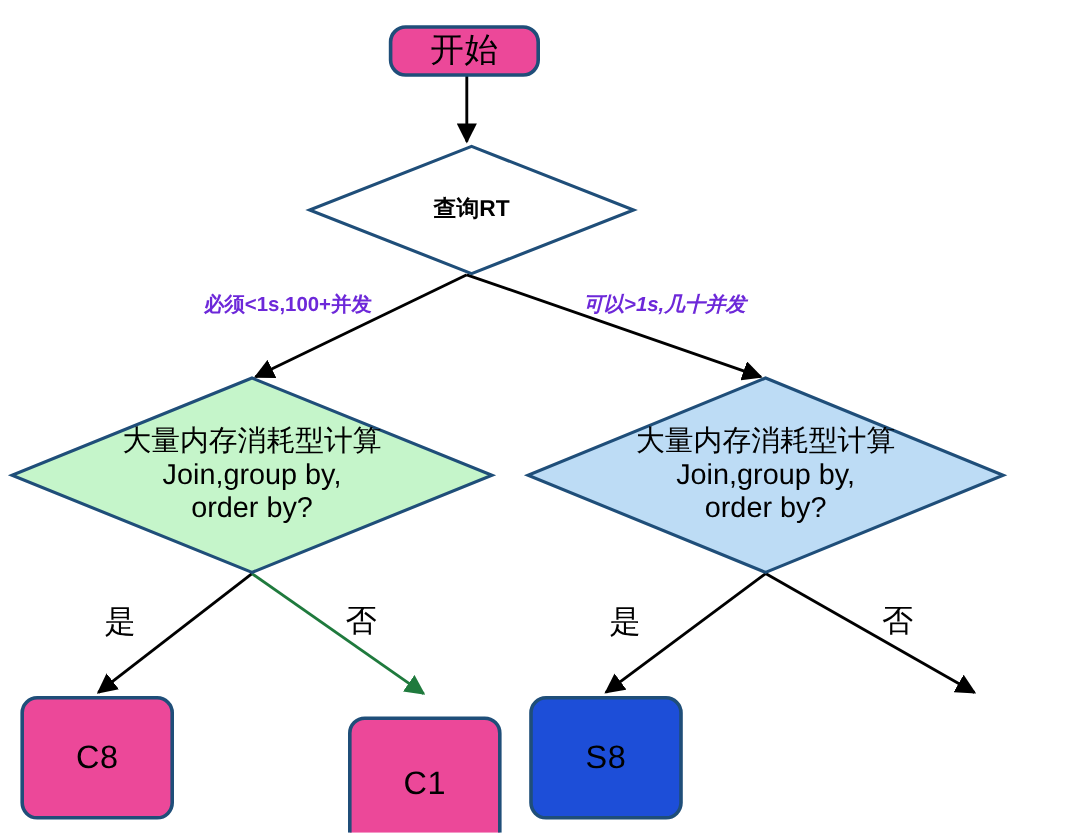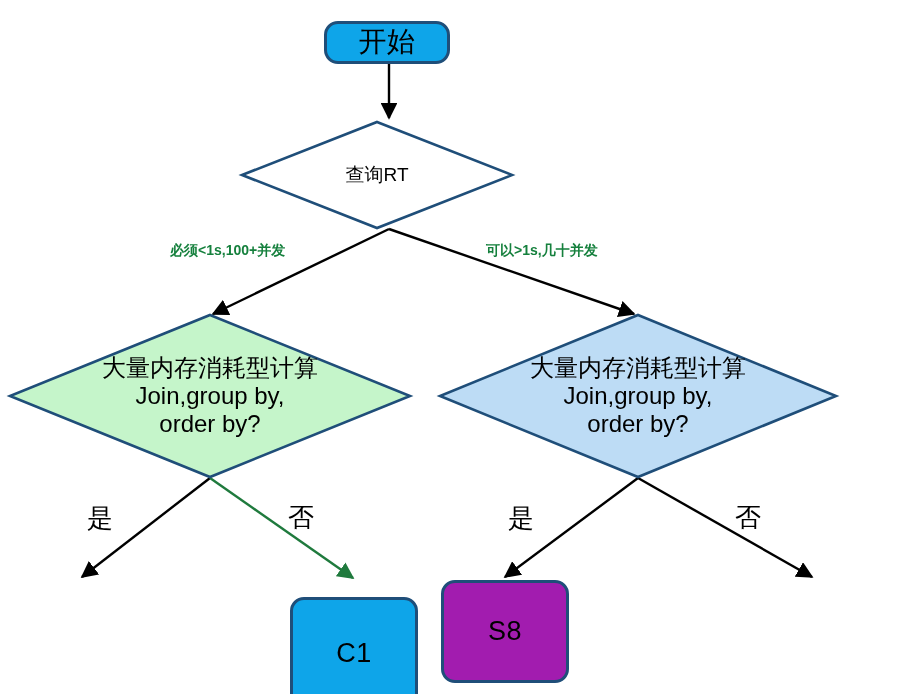--- a/index.html
+++ b/index.html
@@ -22,30 +22,30 @@
     width: 898px;
     height: 694px;
     pointer-events: none;
   }
   
   .node-box {
     position: absolute;
     box-sizing: border-box;
     border: 3px solid #1f4e79;
     border-radius: 14px;
-    background: #0ea5e9;
+    background: #ec4899;
     display: flex;
     align-items: center;
     justify-content: center;
     text-align: center;
     color: #000000;
     z-index: 3;
   }
   .node-box.gray {
-    background: #a21caf;
+    background: #1d4ed8;
   }
   .node-box .node-label {
     font-size: 27px;
     line-height: 1.1;
     letter-spacing: 0.5px;
   }
   #node-start .node-label {
     font-size: 28px;
   }
   
@@ -81,23 +81,23 @@
   }
   
   .edge-label {
     position: absolute;
     color: #000000;
     font-size: 26px;
     white-space: nowrap;
     z-index: 4;
   }
   .edge-label.red {
-    color: #15803d;
+    color: #6d28d9;
     font-weight: bold;
-    font-size: 14px;
+    font-size: 17px;
   }
 </style>
 </head>
 <body>
 
 <div id="canvas">
 
   <svg id="edges" viewBox="0 0 898 694" width="898" height="694">
     <defs>
       <marker id="arrow-black" viewBox="0 0 10 10" refX="9" refY="5" markerWidth="7" markerHeight="7" orient="auto-start-reverse">
@@ -120,32 +120,32 @@
 
     <line x1="638" y1="478" x2="505" y2="577" stroke="#000000" stroke-width="2.4" marker-end="url(#arrow-black)"></line>
 
     <line x1="638" y1="478" x2="812" y2="577" stroke="#000000" stroke-width="2.4" marker-end="url(#arrow-black)"></line>
   </svg>
 
   <div class="node-box" id="node-start" style="left:324px; top:21px; width:126px; height:43px;">
     <span class="node-label">开始</span>
   </div>
 
-  <div class="diamond" id="node-decision-rt" style="left:240px; top:120px; width:274px; height:110px;">
+  <div class="diamond" id="node-decision-rt" style="left:256px; top:120px; width:274px; height:110px;font-weight:bold;">
     <svg width="274" height="110" viewBox="0 0 274 110">
       <polygon points="137,2 272,55 137,108 2,55" fill="#ffffff" stroke="#1f4e79" stroke-width="2.6"></polygon>
     </svg>
     <div class="diamond-text">
       <span>查询RT</span>
     </div>
   </div>
 
   <div class="edge-label red" style="left:170px; top:242px;">必须&lt;1s,100+并发</div>
 
-  <div class="edge-label red" style="left:486px; top:242px;">可以&gt;1s,几十并发</div>
+  <div class="edge-label red" style="left:486px; top:242px;font-style:italic;">可以&gt;1s,几十并发</div>
 
   <div class="diamond" id="node-decision-mem-left" style="left:8px; top:313px; width:404px; height:166px;">
     <svg width="404" height="166" viewBox="0 0 404 166">
       <polygon points="202,2 402,83 202,164 2,83" fill="#c5f5ca" stroke="#1f4e79" stroke-width="2.6"></polygon>
     </svg>
     <div class="diamond-text">
       <span>大量内存消耗型计算</span>
       <span>Join,group by,</span>
       <span>order by?</span>
     </div>
@@ -163,20 +163,23 @@
   </div>
 
   <div class="edge-label" style="left:87px; top:501px;">是</div>
 
   <div class="edge-label" style="left:288px; top:500px;">否</div>
 
   <div class="edge-label" style="left:508px; top:501px;">是</div>
 
   <div class="edge-label" style="left:735px; top:500px;">否</div>
 
+  <div class="node-box" id="node-c8" style="left:17px; top:580px; width:128px; height:103px;">
+    <span class="node-label">C8</span>
+  </div>
 
   <div class="node-box" id="node-c1" style="left:290px; top:597px; width:128px; height:114px;align-items:center;">
     <span class="node-label">C1</span>
   </div>
 
   <div class="node-box gray" id="node-s8" style="left:441px; top:580px; width:128px; height:103px;">
     <span class="node-label">S8</span>
   </div>
 
 

